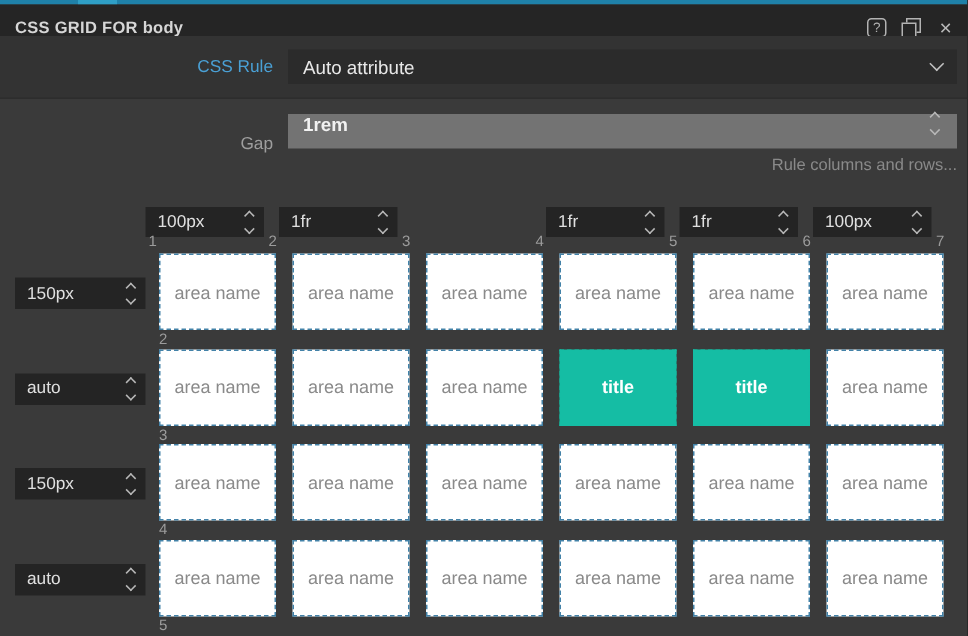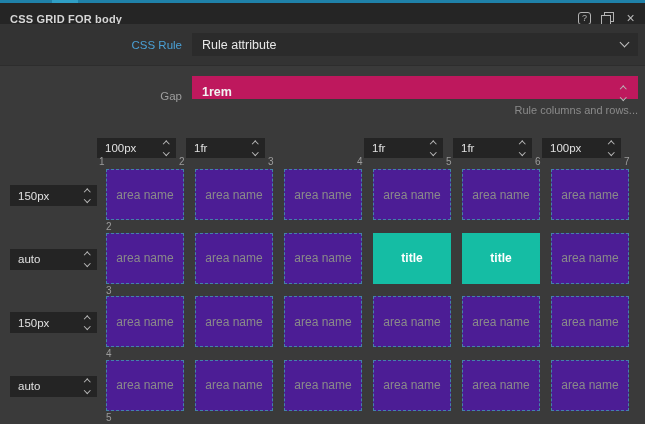--- a/index.html
+++ b/index.html
@@ -32,33 +32,33 @@
     padding:0 10px;color:#e8e8e8;font-size:12.5px;}
   .select-box .flex-sp{flex:1;}
   .chev{display:inline-block;border-right:1.5px solid #c2c2c2;border-bottom:1.5px solid #c2c2c2;}
   .chev-dd{width:7px;height:7px;transform:rotate(45deg);margin-top:-4px;}
   .stepper{display:flex;flex-direction:column;align-items:center;justify-content:center;gap:3px;width:12px;}
   .chev-up{width:4.5px;height:4.5px;transform:rotate(-135deg);border-color:#b8b8b8;}
   .chev-dn{width:4.5px;height:4.5px;transform:rotate(45deg);border-color:#b8b8b8;}
 
   
   .gap-row{position:absolute;top:76px;left:0;width:645px;height:23px;display:flex;align-items:center;}
-  .input-box{flex:1;margin-right:7px;height:23px;background:#be185d;display:flex;align-items:flex-end;
+  .input-box{flex:1;margin-right:7px;height:23px;background:#737373;display:flex;align-items:flex-start;
     padding:0 9px 0 10px;color:#f2f2f2;font-size:12.5px;font-weight:600;}
   .input-box .flex-sp{flex:1;}
 
   .hint-row{position:absolute;top:104px;left:0;width:638px;text-align:right;color:#8a8a8a;font-size:11px;}
 
   
   .grid-canvas{position:absolute;top:128px;left:0;width:645px;height:299px;}
   .spinner{position:absolute;background:#242424;display:flex;align-items:center;
     padding:0 4px 0 8px;color:#e0e0e0;font-size:11.5px;}
   .spinner .flex-sp{flex:1;}
   .gridline-num{position:absolute;color:#9c9c9c;font-size:10px;line-height:10px;}
-  .cell{position:absolute;border:1px dashed #4382a8;background:#4c1d95;display:flex;
+  .cell{position:absolute;border:1px dashed #4382a8;background:#ffffff;display:flex;
     align-items:center;justify-content:center;color:#8a8a8a;font-size:12px;}
   .cell.title{background:#15bda4;border-color:#15bda4;color:#ffffff;font-weight:600;}
 </style>
 </head>
 <body>
 
 <div class="window">
 
   <div class="accent">
     <div class="accent-seg"></div>
@@ -69,21 +69,21 @@
     <span class="tb-icons">
       <span class="icon-help">?</span>
       <span class="icon-restore"></span>
       <span class="icon-close">×</span>
     </span>
   </div>
 
   <div class="header-sec">
     <span class="lbl-col lbl-blue">CSS Rule</span>
     <div class="select-box">
-      <span>Rule attribute</span>
+      <span>Auto attribute</span>
       <span class="flex-sp"></span>
       <span class="chev chev-dd"></span>
     </div>
   </div>
 
   <div class="gap-row">
     <span class="lbl-col lbl-gray">Gap</span>
     <div class="input-box">
       <span>1rem</span>
       <span class="flex-sp"></span>

